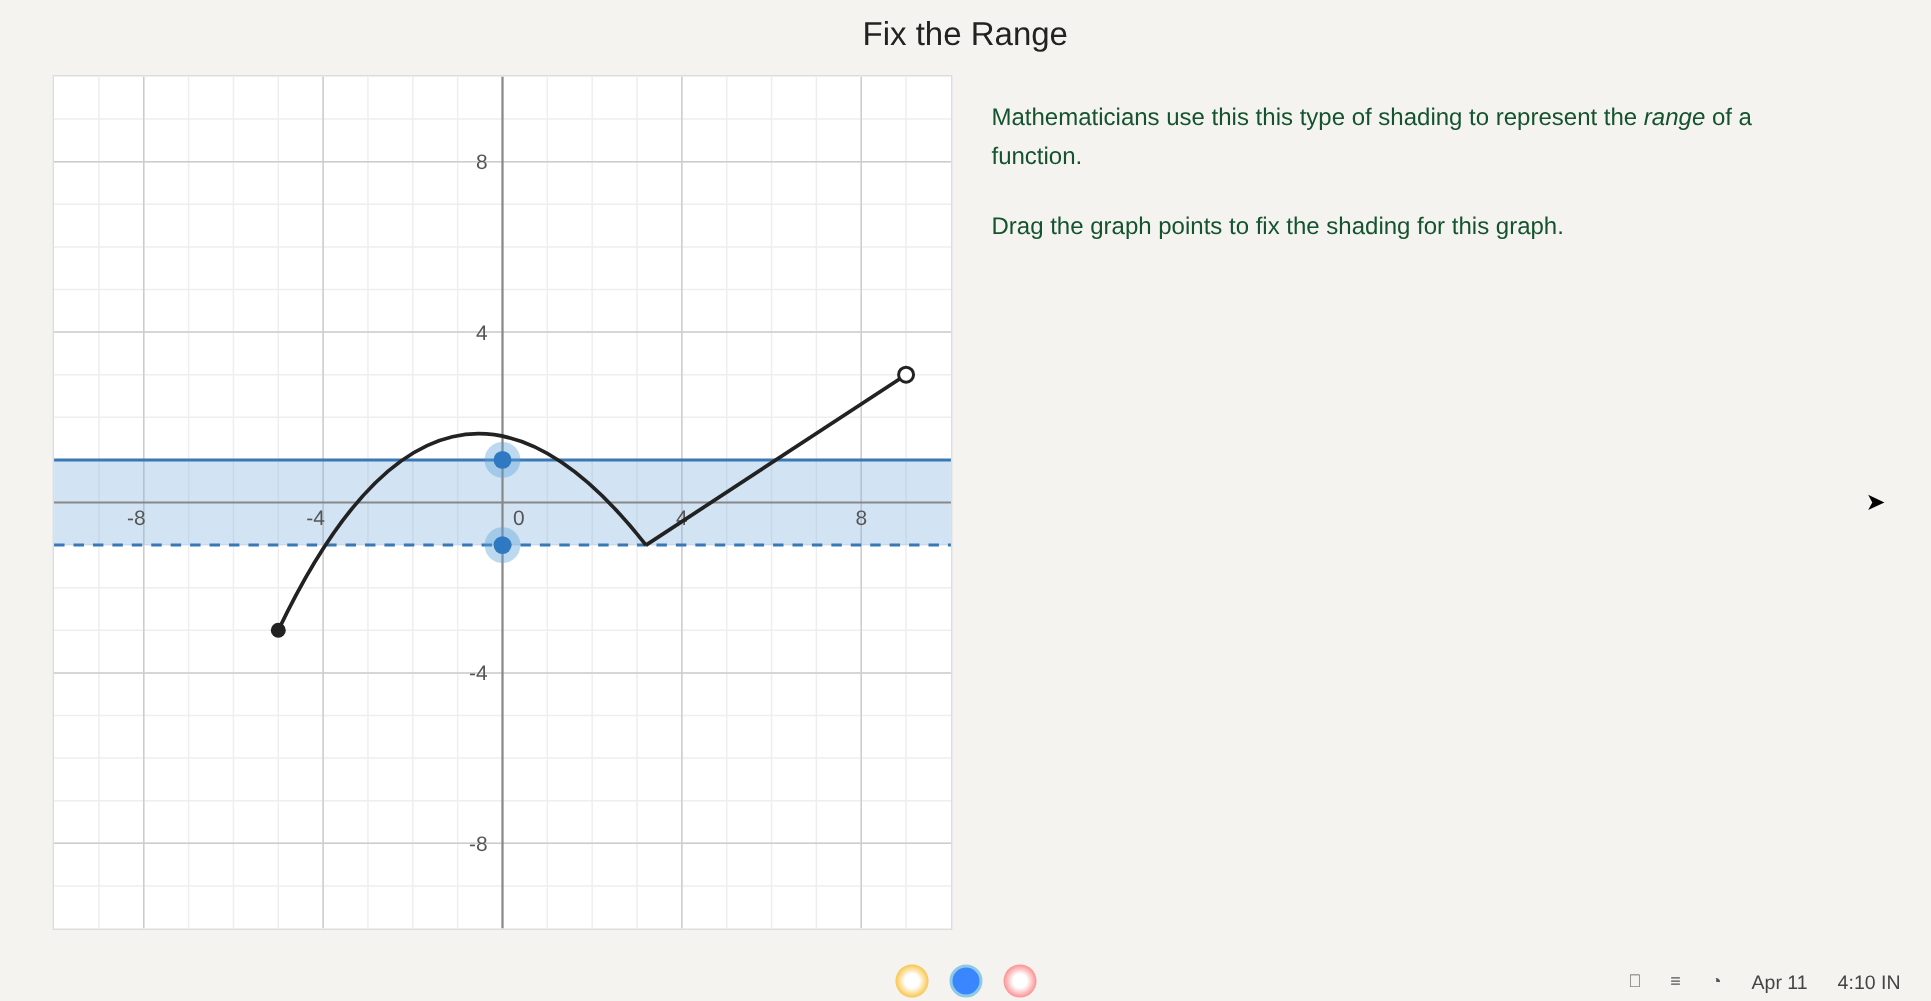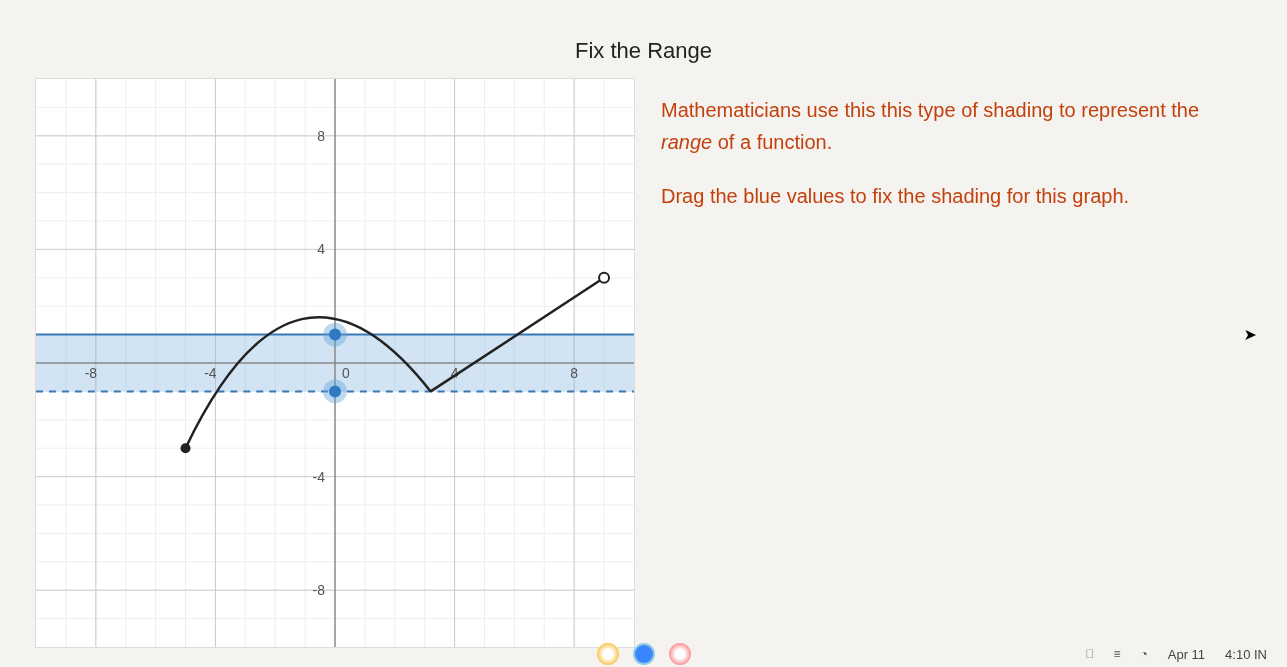--- a/index.html
+++ b/index.html
@@ -13,21 +13,21 @@
     }
     .page {
       display: flex;
       flex-direction: column;
       width: 100%;
       height: 100%;
     }
     .title {
       font-size: 22px;
       color: #222;
-      padding: 38px 0 4px 0;
+      padding: 10px 0 4px 0;
       text-align: center;
       font-weight: 400;
     }
     .content {
       display: flex;
       flex-direction: row;
       width: 100%;
       flex: 1;
     }
     .graph-panel {
@@ -39,22 +39,22 @@
       border: 1px solid #ddd;
     }
     .graph-panel svg {
       width: 100%;
       height: 100%;
       display: block;
     }
     .text-panel {
       flex: 1;
       padding: 26px 78px 0 26px;
-      color: #c2410c;
-      font-size: 20px;
+      color: #14532d;
+      font-size: 16px;
       line-height: 1.6;
     }
     .text-panel p { margin-bottom: 22px; }
     .ital { font-style: italic; }
     .axis-label {
       font-size: 14px;
       fill: #555;
       font-family: inherit;
     }
     .cursor {
@@ -201,21 +201,21 @@
           <circle cx="300" cy="313.5" r="6" fill="#2f78c2"></circle>
         </g>
 
       </svg>
     </div>
 
     <div class="text-panel">
       <p>
         <span>Mathematicians use this this type of shading to represent the </span><span class="ital">range</span><span> of a function.</span>
       </p>
-      <p>Drag the blue values to fix the shading for this graph.</p>
+      <p>Drag the graph points to fix the shading for this graph.</p>
     </div>
 
   </div>
 </div>
 
 <span class="cursor">➤</span>
 
 <div class="taskbar">
   <div class="taskbar-center">
     <span class="task-icon ic1"></span>

